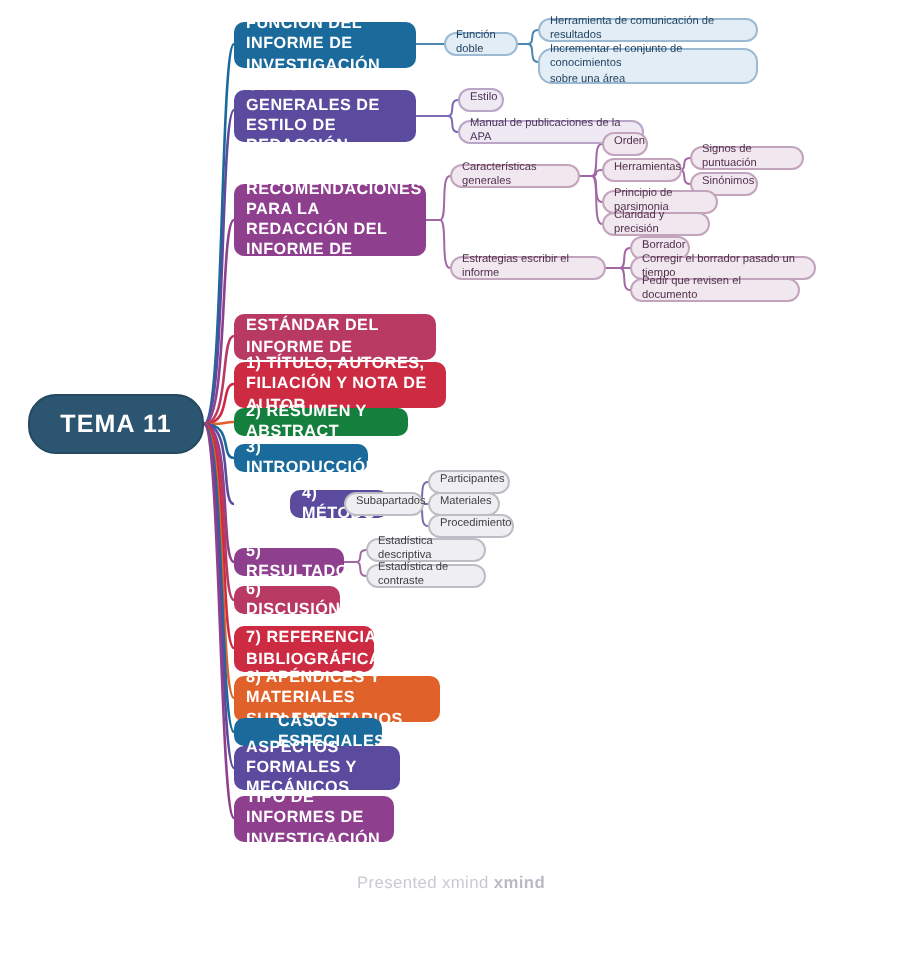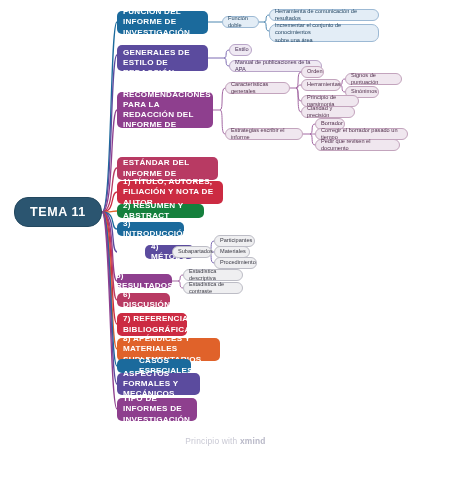--- a/index.html
+++ b/index.html
@@ -134,21 +134,21 @@
   </div>
 
   <div class="node main" style="left:117px;top:222px;width:67px;height:14px;background:#1b6a9c;">
     <span>3) INTRODUCCIÓN</span>
   </div>
 
   <div class="node main" style="left:117px;top:245px;width:49px;height:14px;background:#5b4b9e;margin-left:28px;">
     <span>4) MÉTODO</span>
   </div>
 
-  <div class="node main" style="left:117px;top:274px;width:55px;height:14px;background:#8e3f8e;justify-content:center;">
+  <div class="node main" style="left:117px;top:274px;width:55px;height:14px;background:#8e3f8e;">
     <span>5) RESULTADOS</span>
   </div>
 
   <div class="node main" style="left:117px;top:293px;width:53px;height:14px;background:#b83a63;">
     <span>6) DISCUSIÓN</span>
   </div>
 
   <div class="node main" style="left:117px;top:313px;width:70px;height:23px;background:#cc2b42;">
     <span>7) REFERENCIAS BIBLIOGRÁFICAS</span>
   </div>
@@ -235,16 +235,16 @@
   </div>
 
   <div class="node pill grey" style="left:183px;top:269px;width:60px;height:12px;">
     <span>Estadística descriptiva</span>
   </div>
   <div class="node pill grey" style="left:183px;top:282px;width:60px;height:12px;">
     <span>Estadística de contraste</span>
   </div>
 
   <div class="footer">
-    <span>Principio with </span><b>xmind</b>
+    <span>Presented xmind </span><b>xmind</b>
   </div>
 
 </div>
 
 </body></html>

